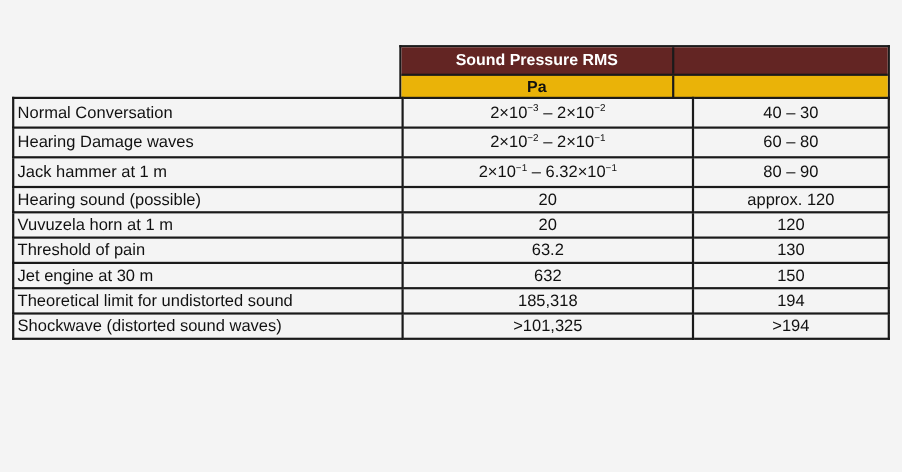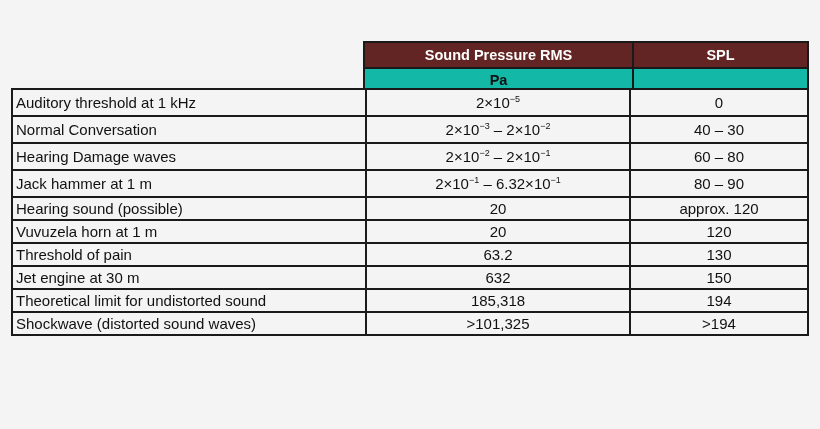--- a/index.html
+++ b/index.html
@@ -13,24 +13,24 @@
     }
     .hdr {
       position: absolute;
       left: 363px; top: 41px;
       width: 446px;
       border: 2px solid #1a1a1a;
       border-bottom: none;
       box-sizing: border-box;
     }
     .hdr-row { display: flex; }
-    .hdr-row .c1 { width: 269px; border-right: 2px solid #1a1a1a; box-sizing: border-box; }
+    .hdr-row .c1 { width: 248px; border-right: 2px solid #1a1a1a; box-sizing: border-box; }
     .hdr-row .c2 { flex: 1; }
     .hdr-top { background: #632523; color: #ffffff; height: 24px; border-bottom: 2px solid #1a1a1a; }
-    .hdr-sub { background: #14b8a6; color: #111; height: 22px; }
+    .hdr-sub { background: #eab308; color: #111; height: 22px; }
     .hdr-row div {
       display: flex; align-items: center; justify-content: center;
       font-weight: bold; font-size: 14.5px;
     }
     table {
       position: absolute;
       left: 11px; top: 88px;
       width: 798px;
       border-collapse: collapse;
     }
@@ -48,34 +48,28 @@
     td.pa { width: 256px; text-align: center; }
     td.spl { text-align: center; }
     sup { font-size: 9px; vertical-align: 6px; line-height: 0; }
   </style>
 </head>
 <body>
 
 <div class="hdr">
   <div class="hdr-row hdr-top">
     <div class="c1">Sound Pressure RMS</div>
-    <div class="c2">SPL</div>
   </div>
   <div class="hdr-row hdr-sub">
     <div class="c1">Pa</div>
   </div>
 </div>
 
 <table>
   <tbody>
-    <tr class="tall">
-      <td class="name">Auditory threshold at 1 kHz</td>
-      <td class="pa"><span>2×10</span><sup>−5</sup></td>
-      <td class="spl">0</td>
-    </tr>
     <tr class="tall">
       <td class="name">Normal Conversation</td>
       <td class="pa"><span>2×10</span><sup>−3</sup><span> – </span><span>2×10</span><sup>−2</sup></td>
       <td class="spl">40 – 30</td>
     </tr>
     <tr class="tall">
       <td class="name">Hearing Damage waves</td>
       <td class="pa"><span>2×10</span><sup>−2</sup><span> – </span><span>2×10</span><sup>−1</sup></td>
       <td class="spl">60 – 80</td>
     </tr>

